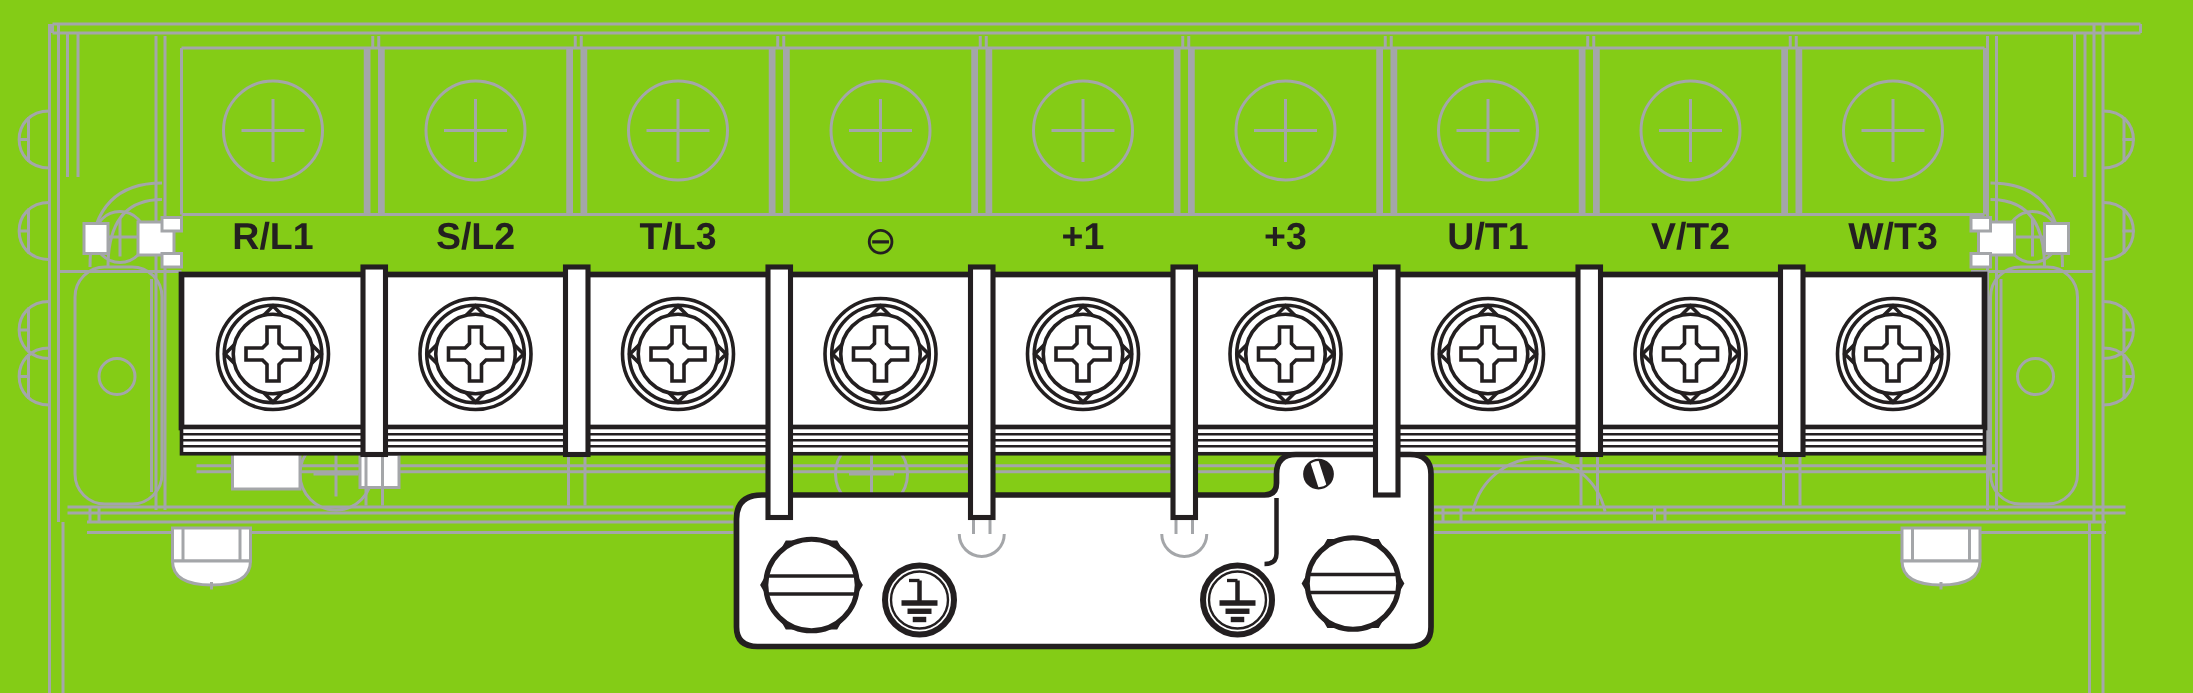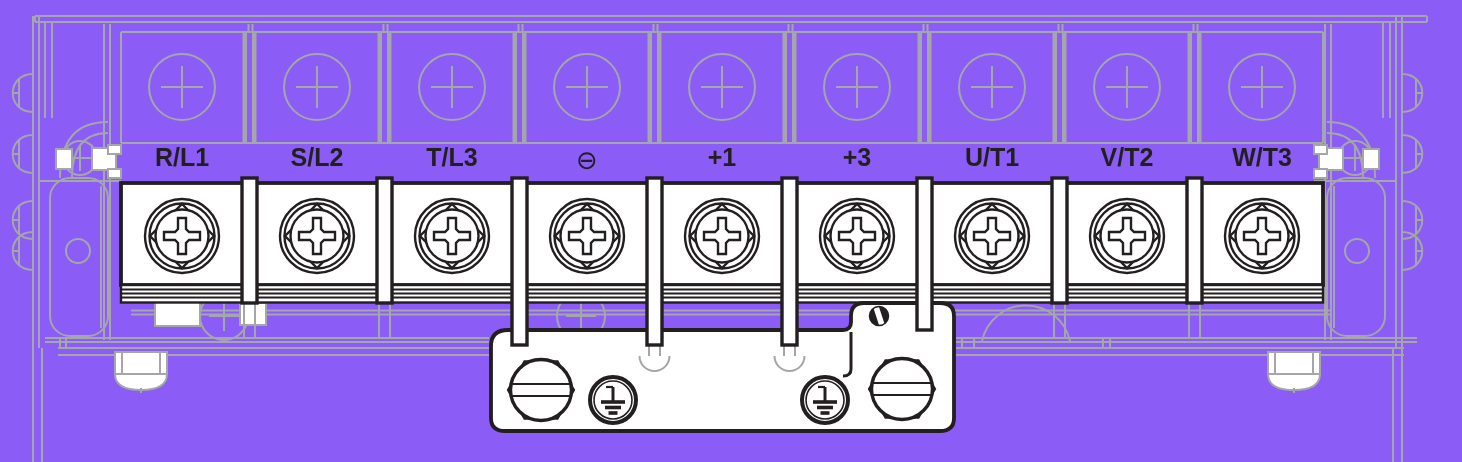--- a/index.html
+++ b/index.html
@@ -1,16 +1,16 @@
 <!DOCTYPE html>
 <html><head>
 <meta charset="utf-8">
 <style>
   html,body{margin:0;padding:0;background:#ffffff;}
-  .stage{width:1462px;height:462px;position:relative;background:#8b5cf6;overflow:hidden;}
+  .stage{width:1462px;height:462px;position:relative;background:#84cc16;overflow:hidden;}
   svg{display:block;}
   .g{stroke:#a4a6a9;fill:none;stroke-width:2;}
   .gf{fill:#a4a6a9;stroke:none;}
   .gw{stroke:#a4a6a9;fill:#ffffff;stroke-width:2;}
   .k{stroke:#231f20;fill:none;}
   .kw{stroke:#231f20;fill:#ffffff;}
   .tlabel{font-family:"Liberation Sans","DejaVu Sans",sans-serif;font-weight:bold;font-size:25px;fill:#231f20;text-anchor:middle;}
   .tsym{font-family:"DejaVu Sans","Liberation Sans",sans-serif;font-weight:normal;font-size:26px;fill:#231f20;text-anchor:middle;}
 </style>
 </head>

